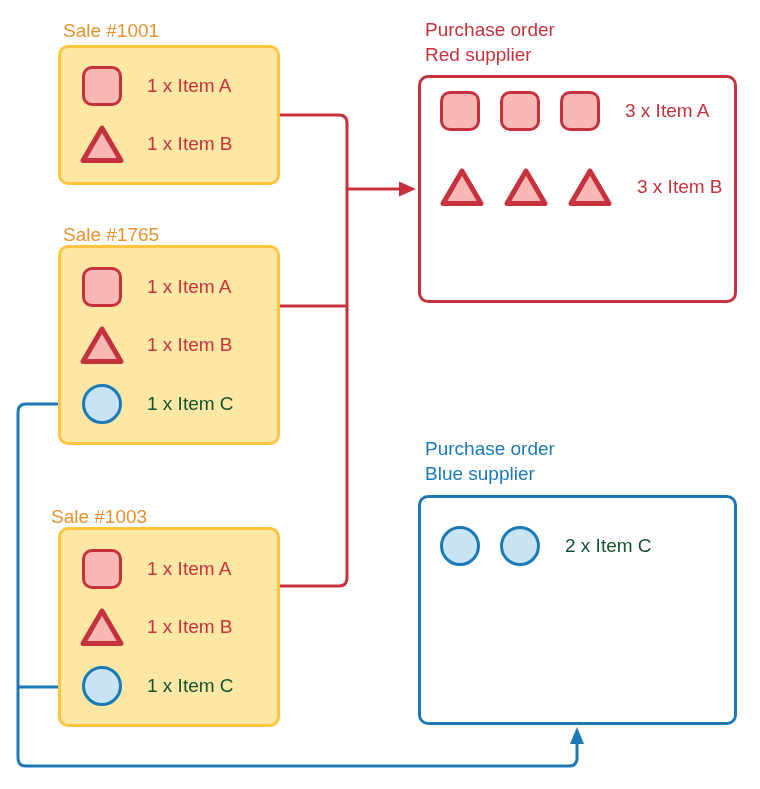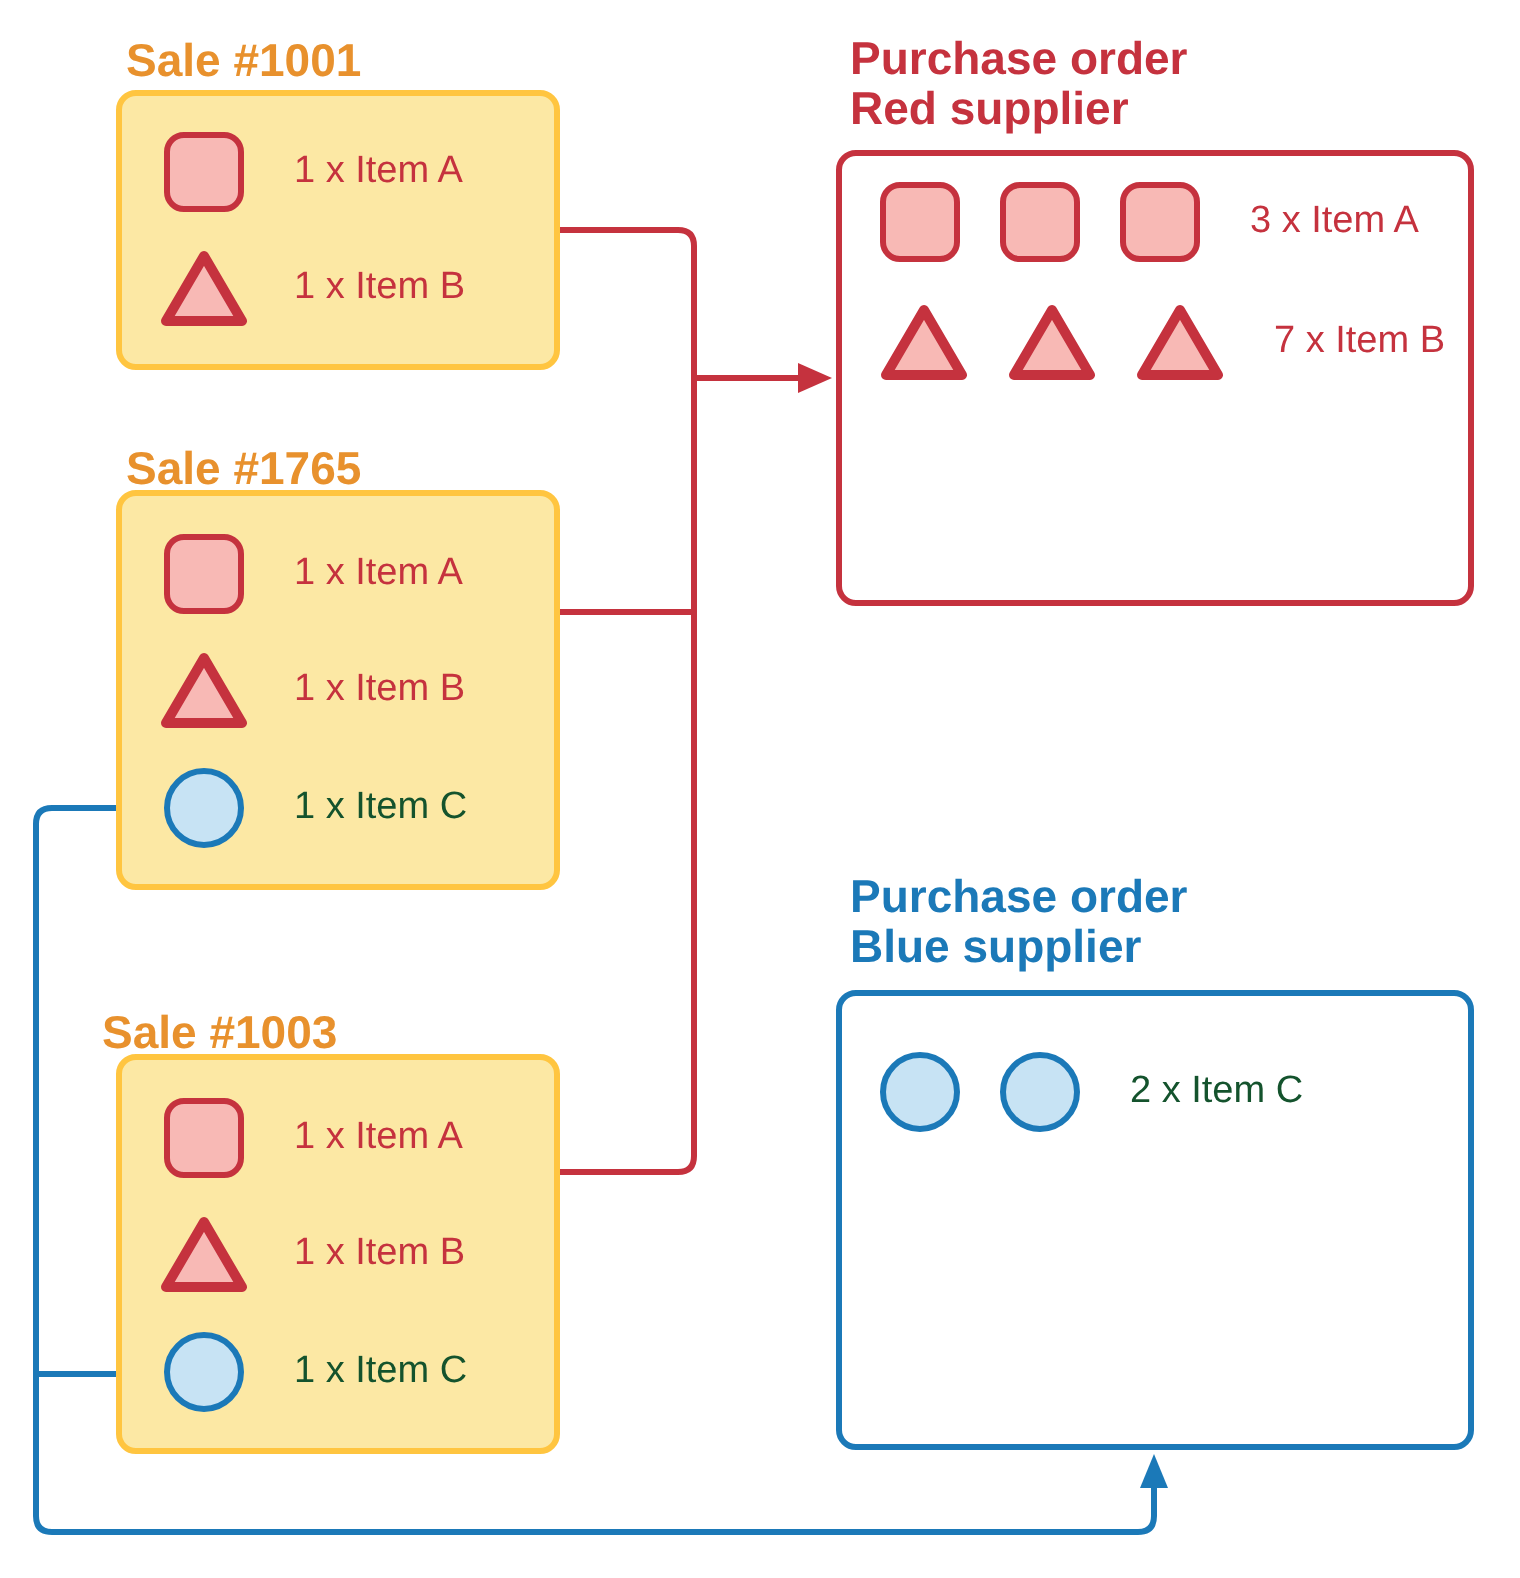--- a/index.html
+++ b/index.html
@@ -35,22 +35,22 @@
   .po-card {
     left: 418px;
     width: 319px;
     background: #ffffff;
   }
   .po-red { border: 3px solid #C5323E; }
   .po-blue { border: 3px solid #1B79B8; }
   .card-title {
     position: absolute;
     z-index: 1;
-    font-size: 23px;
-    font-weight: bold;
+    font-size: 19px;
+    font-weight: normal;
     line-height: 25px;
     white-space: pre-line;
   }
   .title-orange { color: #E8912D; }
   .title-red   { color: #C5323E; }
   .title-blue  { color: #1B79B8; }
   .item-row {
     display: flex;
     align-items: center;
     padding-left: 19px;
@@ -170,42 +170,42 @@
     <div class="item-row">
       <span class="icon-slot">
         <span class="shape-circle"></span>
       </span>
       <span class="item-label label-blue">1 x Item C</span>
     </div>
   </div>
 
   <div class="card-title title-red" style="left:425px; top:17px;">Purchase order
 Red supplier</div>
-  <div class="card po-card po-red" style="top:75px; height:228px; padding-top:13px; gap:20px;">
+  <div class="card po-card po-red" style="top:75px; height:228px; padding-top:13px; gap:36px;">
     <div class="item-row">
       <span class="icon-group">
         <span class="shape-square"></span>
         <span class="shape-square"></span>
         <span class="shape-square"></span>
       </span>
       <span class="item-label label-red">3 x Item A</span>
     </div>
     <div class="item-row">
       <span class="icon-group">
         <svg class="shape-triangle" width="44" height="40" viewBox="0 0 44 40">
           <polygon points="22,4 41,36.5 3,36.5" fill="#F8B9B5" stroke="#C5323E" stroke-width="5" stroke-linejoin="round"></polygon>
         </svg>
         <svg class="shape-triangle" width="44" height="40" viewBox="0 0 44 40">
           <polygon points="22,4 41,36.5 3,36.5" fill="#F8B9B5" stroke="#C5323E" stroke-width="5" stroke-linejoin="round"></polygon>
         </svg>
         <svg class="shape-triangle" width="44" height="40" viewBox="0 0 44 40">
           <polygon points="22,4 41,36.5 3,36.5" fill="#F8B9B5" stroke="#C5323E" stroke-width="5" stroke-linejoin="round"></polygon>
         </svg>
       </span>
-      <span class="item-label label-red">7 x Item B</span>
+      <span class="item-label label-red">3 x Item B</span>
     </div>
   </div>
 
   <div class="card-title title-blue" style="left:425px; top:436px;">Purchase order
 Blue supplier</div>
   <div class="card po-card po-blue" style="top:495px; height:230px; padding-top:28px;">
     <div class="item-row">
       <span class="icon-group">
         <span class="shape-circle"></span>
         <span class="shape-circle"></span>

